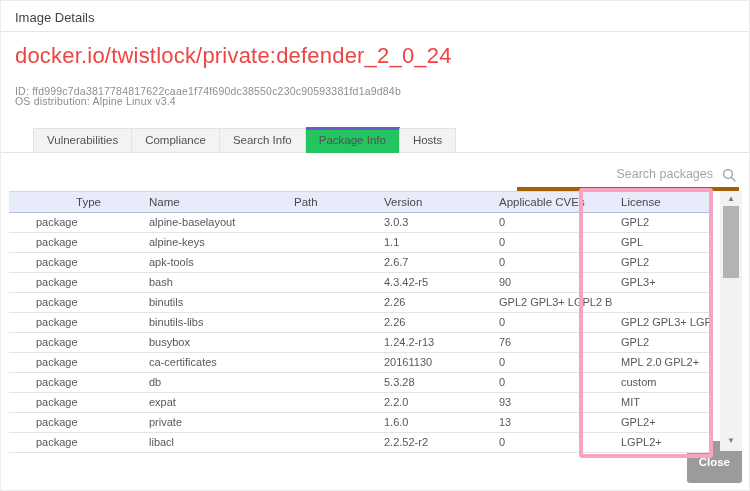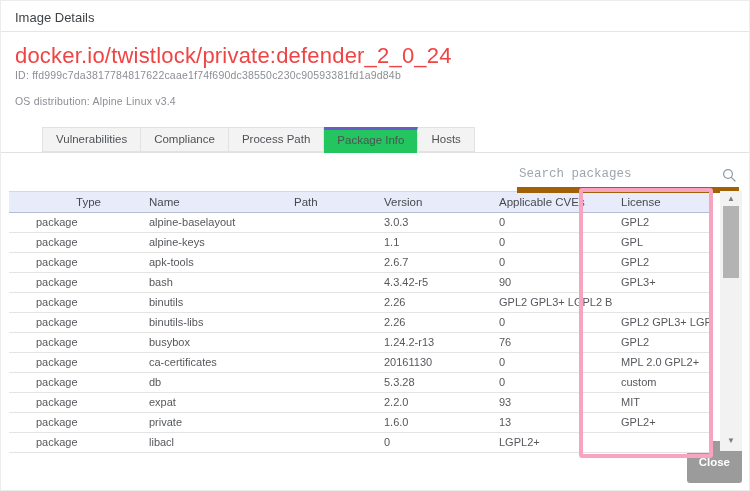--- a/index.html
+++ b/index.html
@@ -9,41 +9,41 @@
     font-family:"Liberation Sans", sans-serif; color:#55585c;
     border:1px solid #ececec;
   }
 
   
   .modal-title { position:absolute; left:14px; top:9px; font-size:13px; color:#404346; }
   .header-divider { position:absolute; left:0; top:30px; width:750px; height:1px; background:#e6e6e6; }
 
   
   .image-name { position:absolute; left:14px; top:42px; font-size:22px; font-weight:300; color:#ef4444; letter-spacing:.2px; }
-  .meta-id  { position:absolute; left:14px; top:68px; font-size:10.5px; color:#8b8e94; letter-spacing:.2px; }
+  .meta-id  { position:absolute; left:14px; top:84px; font-size:10.5px; color:#8b8e94; letter-spacing:.2px; }
   .meta-os  { position:absolute; left:14px; top:94px; font-size:10.5px; color:#8b8e94; letter-spacing:.2px; }
 
   
   .tab-divider { position:absolute; left:0; top:151px; width:750px; height:1px; background:#e2e2e2; z-index:1; }
-  .tabbar { position:absolute; left:41px; top:126px; display:flex; z-index:2; }
+  .tabbar { position:absolute; left:32px; top:126px; display:flex; z-index:2;align-items:center; }
   .tab {
     height:25px; line-height:22px; padding:0 13px; font-size:11.5px; color:#4f5256;
     background:#f3f3f3; border:1px solid #e2e2e2; border-left:none; cursor:pointer; white-space:nowrap;
   }
   .tab:first-child { border-left:1px solid #e2e2e2; }
   .tab.active {
     background:#22c55e; border-top:3px solid #6b5bc7; border-bottom:none; height:26px; line-height:21px;
   }
 
   
   .search-wrap { position:absolute; left:516px; top:162px; width:222px; z-index:2; }
   .search-input {
-    width:100%; border:none; outline:none; border-bottom:6px solid #a16207;
-    font-family:Liberation Mono, monospace; font-size:12.5px; color:#55585c;
-    padding:4px 26px 6px 2px; background:transparent;
+    width:100%; border:none; outline:none; border-bottom:4px solid #a16207;
+    font-family:Liberation Sans, sans-serif; font-size:12.5px; color:#55585c;
+    padding:4px 26px 6px 2px; background:transparent;text-align:right;
   }
   .search-input::placeholder { color:#9da6b0; }
   .search-icon { position:absolute; right:3px; top:5px; width:14px; height:14px; }
   .search-icon svg { display:block; }
 
   
   .pkg-table { position:absolute; left:8px; top:190px; width:704px; z-index:1; }
   .thead {
     display:grid; grid-template-columns:132px 145px 90px 115px 122px 1fr;
     background:#e8ecfa; border-top:1px solid #d3d8e8; border-bottom:1px solid #b6bdd0;
@@ -95,21 +95,21 @@
 <div class="header-divider"></div>
 
 <div class="image-name">docker.io/twistlock/private:defender_2_0_24</div>
 <div class="meta-id">ID: ffd999c7da3817784817622caae1f74f690dc38550c230c90593381fd1a9d84b</div>
 <div class="meta-os">OS distribution: Alpine Linux v3.4</div>
 
 <div class="tab-divider"></div>
 <div class="tabbar">
   <div class="tab">Vulnerabilities</div>
   <div class="tab">Compliance</div>
-  <div class="tab">Process Path</div>
+  <div class="tab">Search Info</div>
   <div class="tab active">Package Info</div>
   <div class="tab">Hosts</div>
 </div>
 
 <div class="search-wrap">
   <input class="search-input" type="text" placeholder="Search packages" style="">
   <span class="search-icon">
     <svg width="14" height="14" viewBox="0 0 14 14" fill="none">
       <circle cx="6" cy="6" r="4.4" stroke="#8e99a5" stroke-width="1.2"></circle>
       <line x1="9.3" y1="9.3" x2="13" y2="13" stroke="#8e99a5" stroke-width="1.2" stroke-linecap="round"></line>
@@ -211,20 +211,21 @@
     <div class="td">private</div>
     <div class="td"></div>
     <div class="td">1.6.0</div>
     <div class="td">13</div>
     <div class="td">GPL2+</div>
   </div>
       <div class="trow">
     <div class="td">package</div>
     <div class="td">libacl</div>
     <div class="td"></div>
+    <div class="td">2.2.52-r2</div>
     <div class="td">0</div>
     <div class="td">LGPL2+</div>
   </div>
     </div>
 </div>
 
 <div class="highlight-box"></div>
 
 <div class="scrollbar">
   <div class="sb-arrow up">▲</div>

